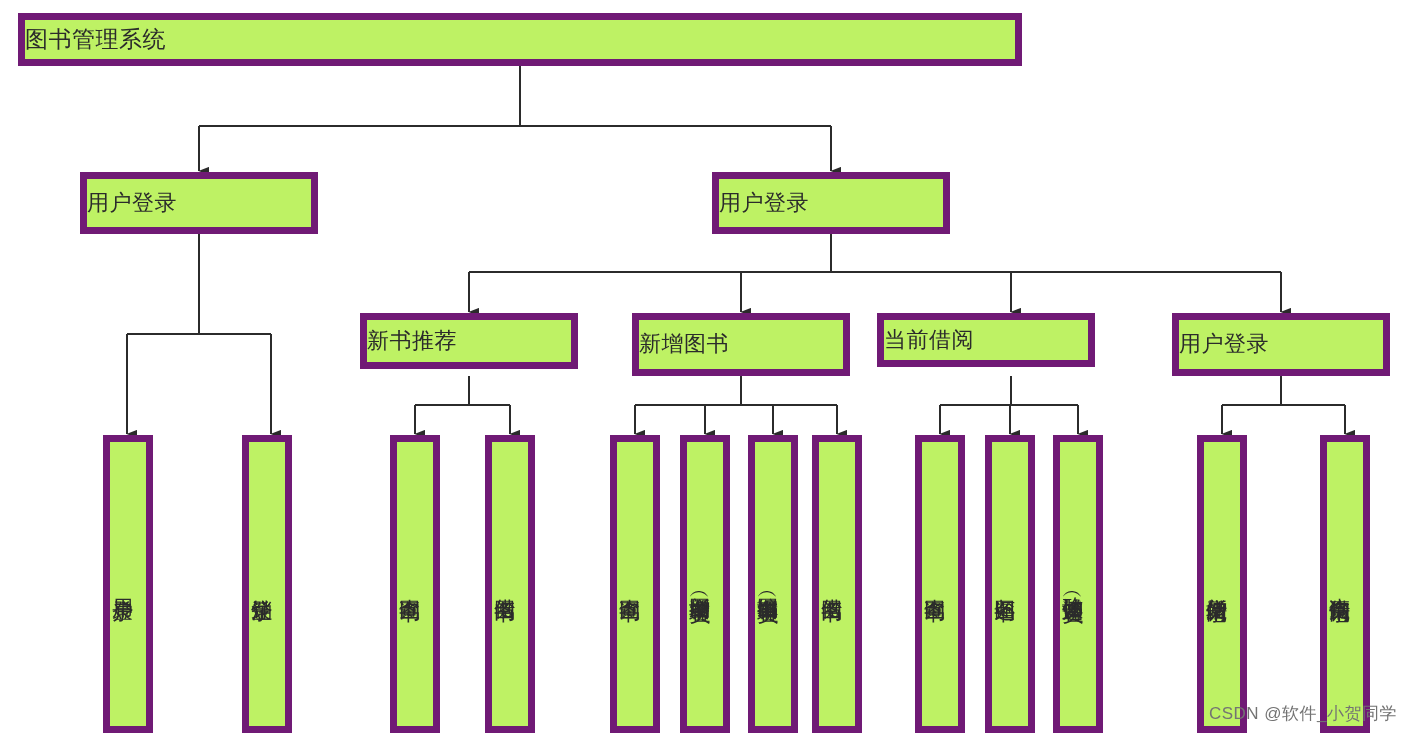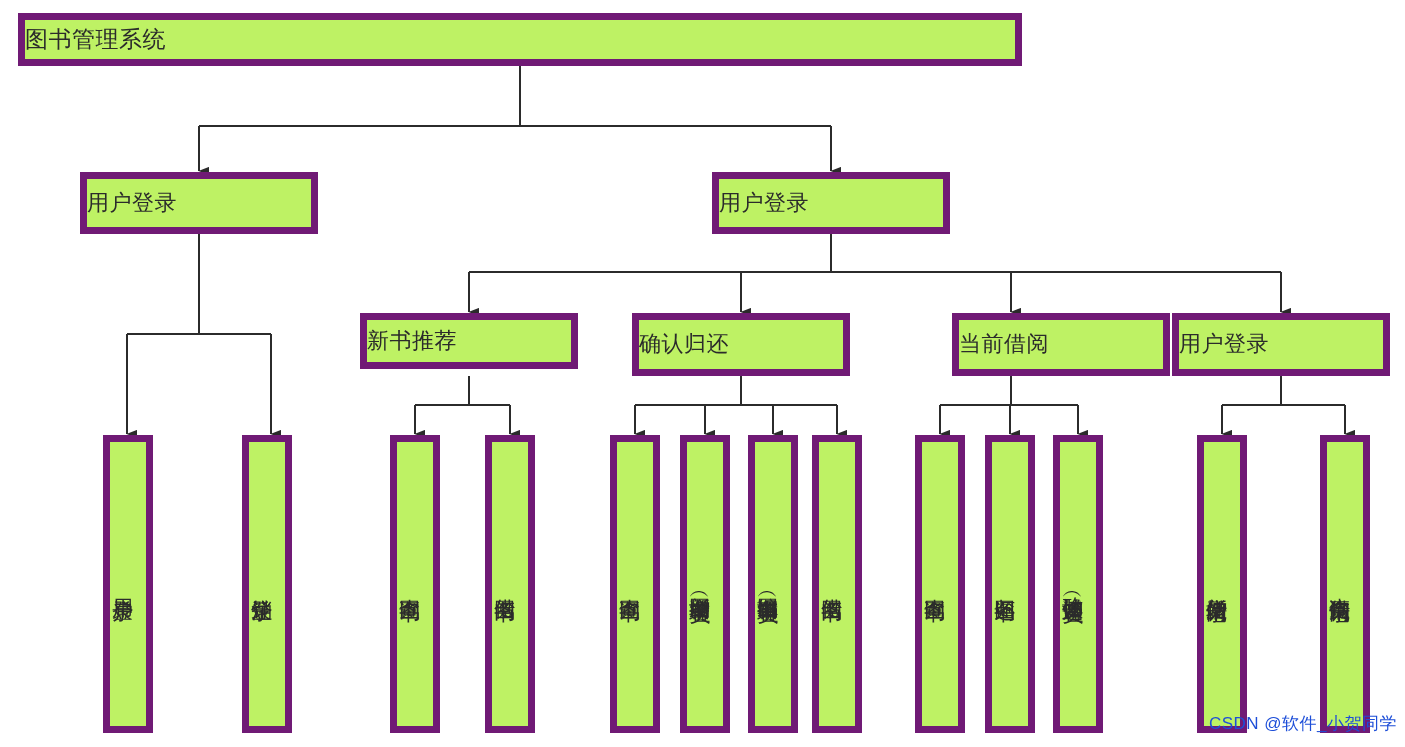--- a/index.html
+++ b/index.html
@@ -54,23 +54,23 @@
     letter-spacing: 1px;
     white-space: nowrap;
     text-align: center;
   }
   .root-label {
     font-size: 23px;
   }
   #watermark {
     position: absolute;
     right: 8px;
-    bottom: 12px;
+    bottom: 22px;
     font-size: 17px;
-    color: #1d4ed8;
+    color: #737373;
     letter-spacing: 0.5px;
     white-space: nowrap;
     pointer-events: none;
   }
 </style>
 </head>
 <body>
 
 <div id="diagram-root">
 
@@ -135,23 +135,23 @@
     <span class="node-label-h">用户登录</span>
   </div>
   <div class="node-box" style="left:712px; top:172px; width:238px; height:62px;">
     <span class="node-label-h">用户登录</span>
   </div>
 
   <div class="node-box" style="left:360px; top:313px; width:218px; height:56px;">
     <span class="node-label-h">新书推荐</span>
   </div>
   <div class="node-box" style="left:632px; top:313px; width:218px; height:63px;">
-    <span class="node-label-h">确认归还</span>
-  </div>
-  <div class="node-box" style="left:952px; top:313px; width:218px; height:63px;">
+    <span class="node-label-h">新增图书</span>
+  </div>
+  <div class="node-box" style="left:877px; top:313px; width:218px; height:54px;">
     <span class="node-label-h">当前借阅</span>
   </div>
   <div class="node-box" style="left:1172px; top:313px; width:218px; height:63px;">
     <span class="node-label-h">用户登录</span>
   </div>
 
   <div class="node-box" style="left:103px; top:435px; width:50px; height:298px;">
     <span class="node-label-v">用户登录</span>
   </div>
   <div class="node-box" style="left:242px; top:435px; width:50px; height:298px;">

